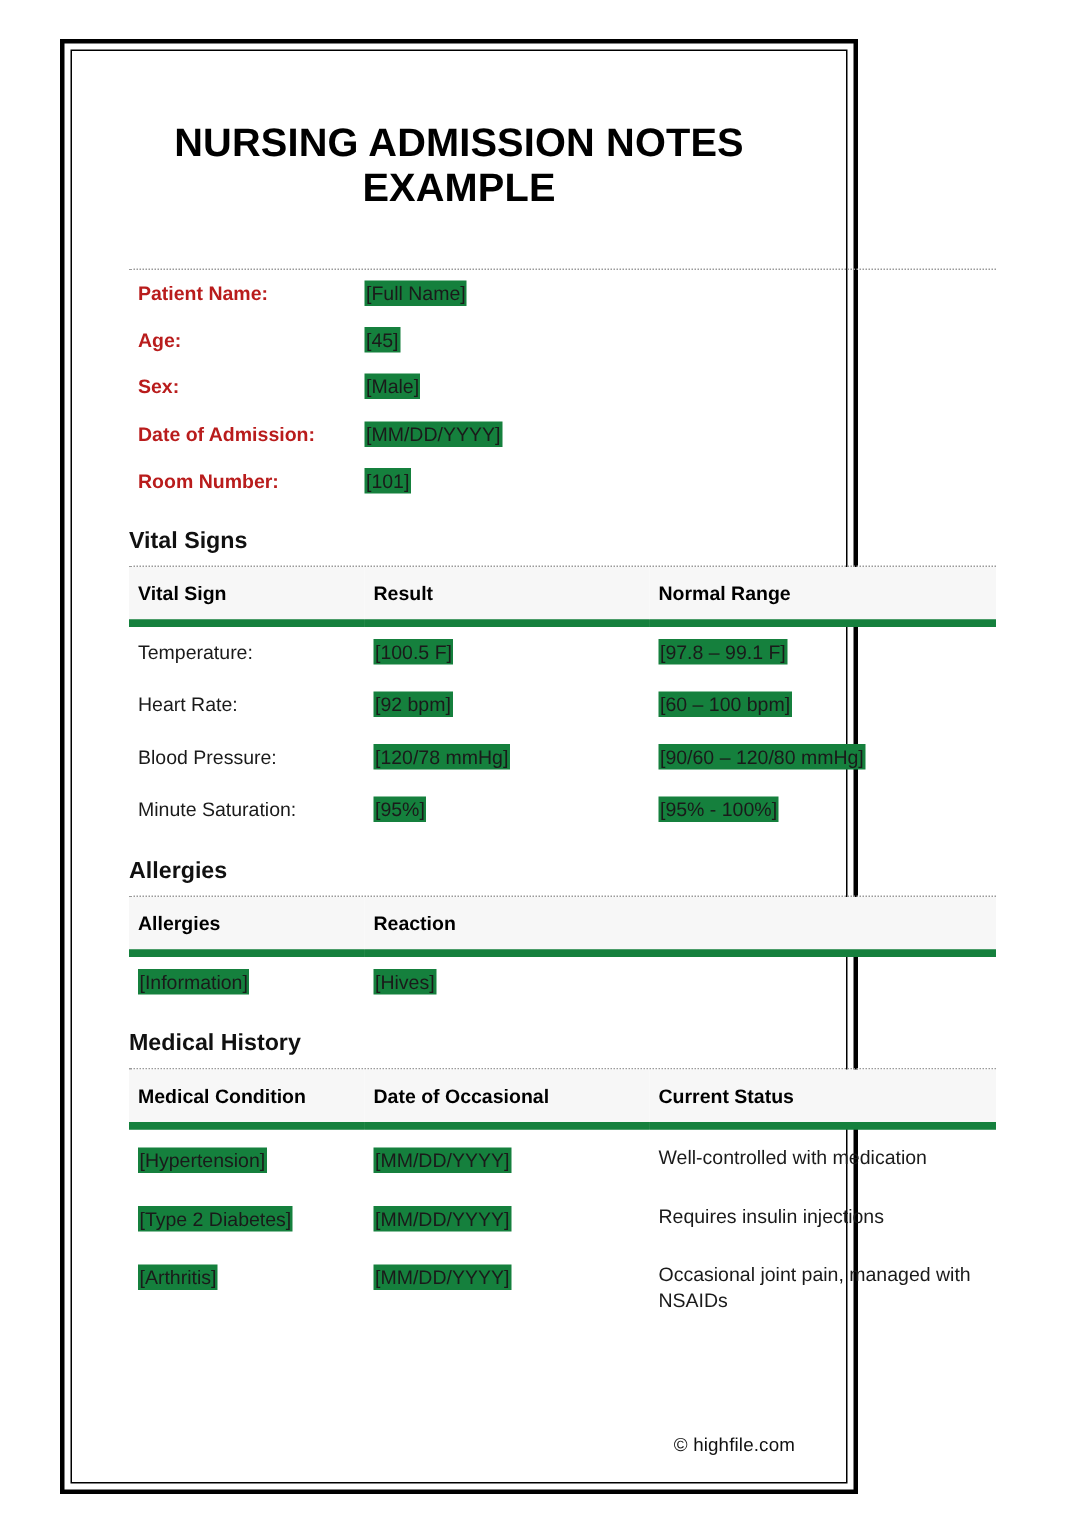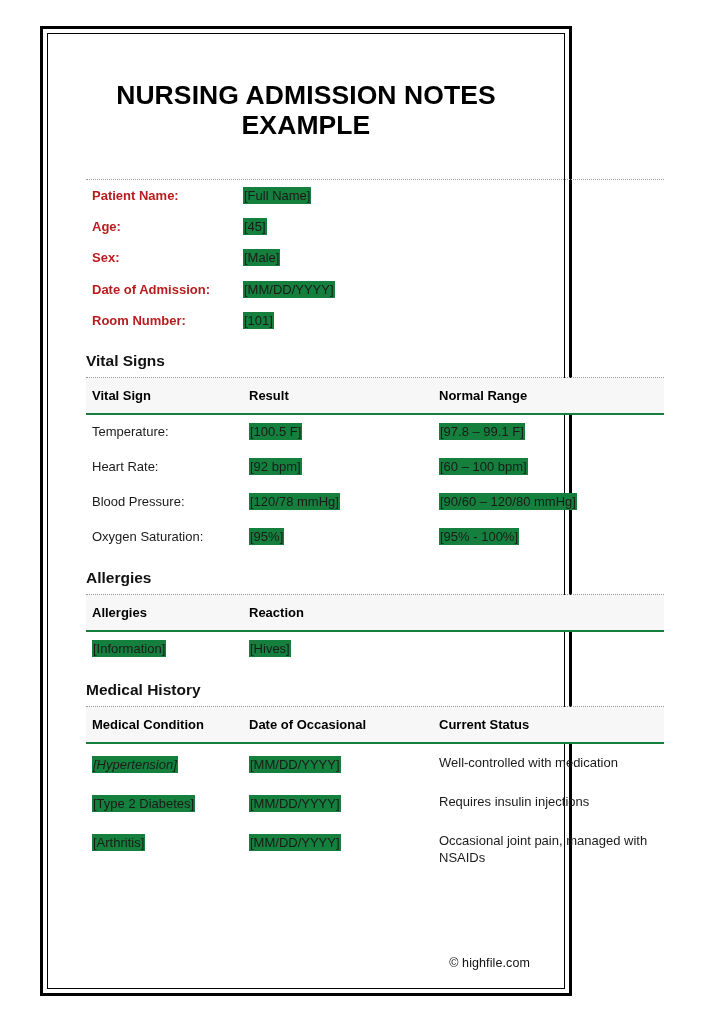--- a/index.html
+++ b/index.html
@@ -97,21 +97,21 @@
 
   
   .data-table {
     width: 578px;
     margin-left: 10px;
     border-collapse: collapse;
     table-layout: fixed;
   }
   .data-table thead th {
     background: #f7f7f7;
-    border-bottom: 2px solid #15803d;
+    border-bottom: 5px solid #15803d;
     text-align: left;
     font-size: 13px;
     font-weight: bold;
     padding: 10px 8px 10px 6px;
     line-height: 1.2;
     color: #000000;
     margin-left: 27px;
   }
   .data-table tbody td {
     padding: 9px 8px 9px 6px;
@@ -207,21 +207,21 @@
               <td>Heart Rate:</td>
               <td><span class="hl">[92 bpm]</span></td>
               <td><span class="hl">[60 – 100 bpm]</span></td>
             </tr>
             <tr>
               <td>Blood Pressure:</td>
               <td><span class="hl">[120/78 mmHg]</span></td>
               <td><span class="hl">[90/60 – 120/80 mmHg]</span></td>
             </tr>
             <tr>
-              <td>Oxygen Saturation:</td>
+              <td>Minute Saturation:</td>
               <td><span class="hl">[95%]</span></td>
               <td><span class="hl">[95% - 100%]</span></td>
             </tr>
           </tbody>
         </table>
       </div>
 
       <div class="section" style="margin-top:14px;">
         <div class="section-heading">Allergies</div>
         <div class="section-rule"></div>
@@ -249,21 +249,21 @@
         <table class="data-table">
           <thead>
             <tr>
               <th class="col-a">Medical Condition</th>
               <th class="col-b">Date of Occasional</th>
               <th class="col-c">Current Status</th>
             </tr>
           </thead>
           <tbody>
             <tr>
-              <td style="padding-top:13px;font-style:italic;"><span class="hl">[Hypertension]</span></td>
+              <td style="padding-top:13px;"><span class="hl">[Hypertension]</span></td>
               <td style="padding-top:13px;"><span class="hl">[MM/DD/YYYY]</span></td>
               <td style="padding-top:11px;">Well-controlled with medication</td>
             </tr>
             <tr>
               <td style="padding-top:13px;"><span class="hl">[Type 2 Diabetes]</span></td>
               <td style="padding-top:13px;"><span class="hl">[MM/DD/YYYY]</span></td>
               <td style="padding-top:11px;">Requires insulin injections</td>
             </tr>
             <tr>
               <td style="padding-top:13px;"><span class="hl">[Arthritis]</span></td>

